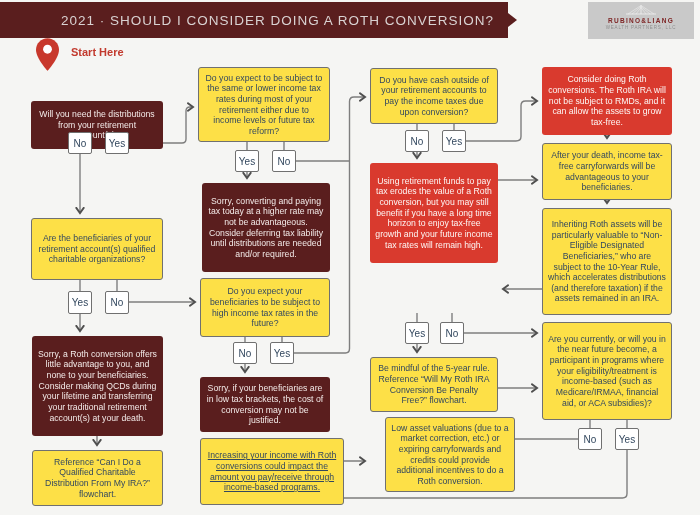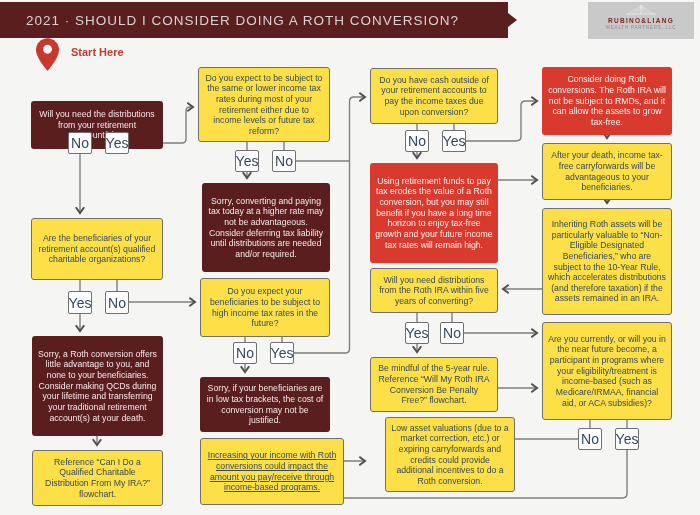--- a/index.html
+++ b/index.html
@@ -4,39 +4,39 @@
 <style>
   html,body{margin:0;padding:0;}
   body{font-family:"Liberation Sans",sans-serif;background:#e9e9e9;}
   #page{position:relative;width:700px;height:515px;background:#f5f5f3;overflow:hidden;}
 
   
   #hdr-band{position:absolute;left:0;top:2px;width:508px;height:36px;background:#5a1e1e;
     display:flex;align-items:center;}
   #hdr-band:after{content:"";position:absolute;right:-9px;top:50%;margin-top:-7px;
     border-left:9px solid #5a1e1e;border-top:7px solid transparent;border-bottom:7px solid transparent;}
-  #hdr-title{color:#d9d2d2;font-size:13.5px;letter-spacing:1px;padding-left:26px;white-space:nowrap;}
+  #hdr-title{color:#d9d2d2;font-size:13.5px;letter-spacing:1px;padding-left:61px;white-space:nowrap;}
   #logo{position:absolute;left:588px;top:2px;width:106px;height:37px;background:#c9c9c9;
     display:flex;flex-direction:column;align-items:center;justify-content:flex-start;padding-top:2px;box-sizing:border-box;}
   #logo-name{font-size:6.5px;font-weight:bold;letter-spacing:1.3px;color:#7e2525;line-height:1.3;}
   #logo-tag{font-size:4.5px;letter-spacing:0.8px;color:#8f8f8f;line-height:1.3;}
 
   
   #start-pin{position:absolute;left:36px;top:38px;width:23px;height:33px;z-index:5;}
   #start-label{position:absolute;left:71px;top:46px;font-size:11px;font-weight:bold;color:#c23a2e;z-index:5;}
 
   
   .node{position:absolute;box-sizing:border-box;display:flex;align-items:center;justify-content:center;
     text-align:center;font-size:8.7px;line-height:1.22;padding:3px 5px;border-radius:3px;z-index:3;}
   .q{background:#fde047;border:1.4px solid #707070;color:#33485f;}
   .dark{background:#5a1e1e;color:#f3eae8;}
   .red{background:#d93a2e;color:#fdf6f4;}
   .chip{position:absolute;box-sizing:border-box;width:24px;height:22px;background:#ffffff;
     border:1.4px solid #707070;border-radius:2px;display:flex;align-items:center;justify-content:center;
-    font-size:14px;color:#33485f;z-index:4;}
+    font-size:10px;color:#33485f;z-index:4;}
 
   
   #q1{left:31px;top:66px;width:132px;height:48px;margin-top:35px;}
   #q2{left:31px;top:218px;width:132px;height:62px;}
   #a1{left:32px;top:336px;width:131px;height:100px;}
   #ref1{left:32px;top:450px;width:131px;height:56px;}
   #q3{left:198px;top:67px;width:132px;height:75px;}
   #a2{left:202px;top:183px;width:128px;height:89px;}
   #q4{left:200px;top:278px;width:130px;height:59px;}
   #a3{left:200px;top:377px;width:130px;height:55px;}
@@ -139,21 +139,20 @@
   <div class="node q" id="q2">Are the beneficiaries of your retirement account(s) qualified charitable organizations?</div>
   <div class="node dark" id="a1">Sorry, a Roth conversion offers little advantage to you, and none to your beneficiaries. Consider making QCDs during your lifetime and transferring your traditional retirement account(s) at your death.</div>
   <div class="node q" id="ref1">Reference “Can I Do a Qualified Charitable Distribution From My IRA?” flowchart.</div>
   <div class="node q" id="q3">Do you expect to be subject to the same or lower income tax rates during most of your retirement either due to income levels or future tax reform?</div>
   <div class="node dark" id="a2">Sorry, converting and paying tax today at a higher rate may not be advantageous. Consider deferring tax liability until distributions are needed and/or required.</div>
   <div class="node q" id="q4">Do you expect your beneficiaries to be subject to high income tax rates in the future?</div>
   <div class="node dark" id="a3">Sorry, if your beneficiaries are in low tax brackets, the cost of conversion may not be justified.</div>
   <div class="node q" id="b5">Increasing your income with Roth conversions could impact the amount you pay/receive through income-based programs.</div>
   <div class="node q" id="q5">Do you have cash outside of your retirement accounts to pay the income taxes due upon conversion?</div>
   <div class="node red" id="r1">Using retirement funds to pay tax erodes the value of a Roth conversion, but you may still benefit if you have a long time horizon to enjoy tax-free growth and your future income tax rates will remain high.</div>
-  <div class="node q" id="q6">Will you need distributions from the Roth IRA within five years of converting?</div>
   <div class="node q" id="b3">Be mindful of the 5-year rule. Reference “Will My Roth IRA Conversion Be Penalty Free?” flowchart.</div>
   <div class="node q" id="b4">Low asset valuations (due to a market correction, etc.) or expiring carryforwards and credits could provide additional incentives to do a Roth conversion.</div>
   <div class="node red" id="r2">Consider doing Roth conversions. The Roth IRA will not be subject to RMDs, and it can allow the assets to grow tax-free.</div>
   <div class="node q" id="b1">After your death, income tax-free carryforwards will be advantageous to your beneficiaries.</div>
   <div class="node q" id="b2">Inheriting Roth assets will be particularly valuable to “Non-Eligible Designated Beneficiaries,” who are subject to the 10-Year Rule, which accelerates distributions (and therefore taxation) if the assets remained in an IRA.</div>
   <div class="node q" id="q7">Are you currently, or will you in the near future become, a participant in programs where your eligibility/treatment is income-based (such as Medicare/IRMAA, financial aid, or ACA subsidies)?</div>
 
   <div class="chip" id="c1n">No</div>
   <div class="chip" id="c1y">Yes</div>
   <div class="chip" id="c2y">Yes</div>

